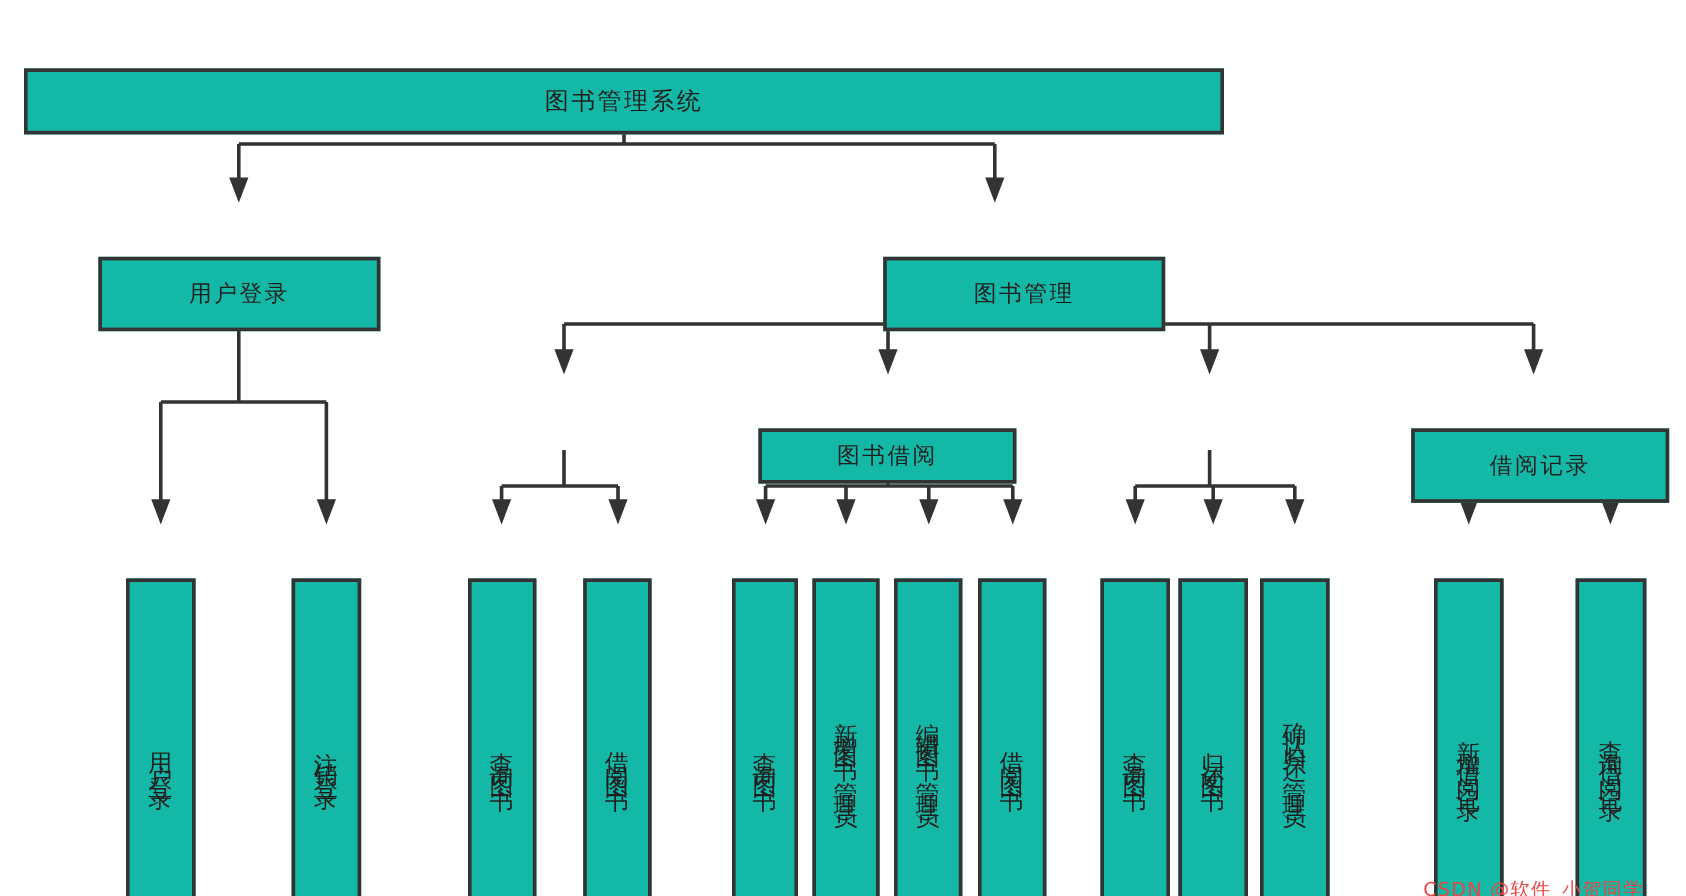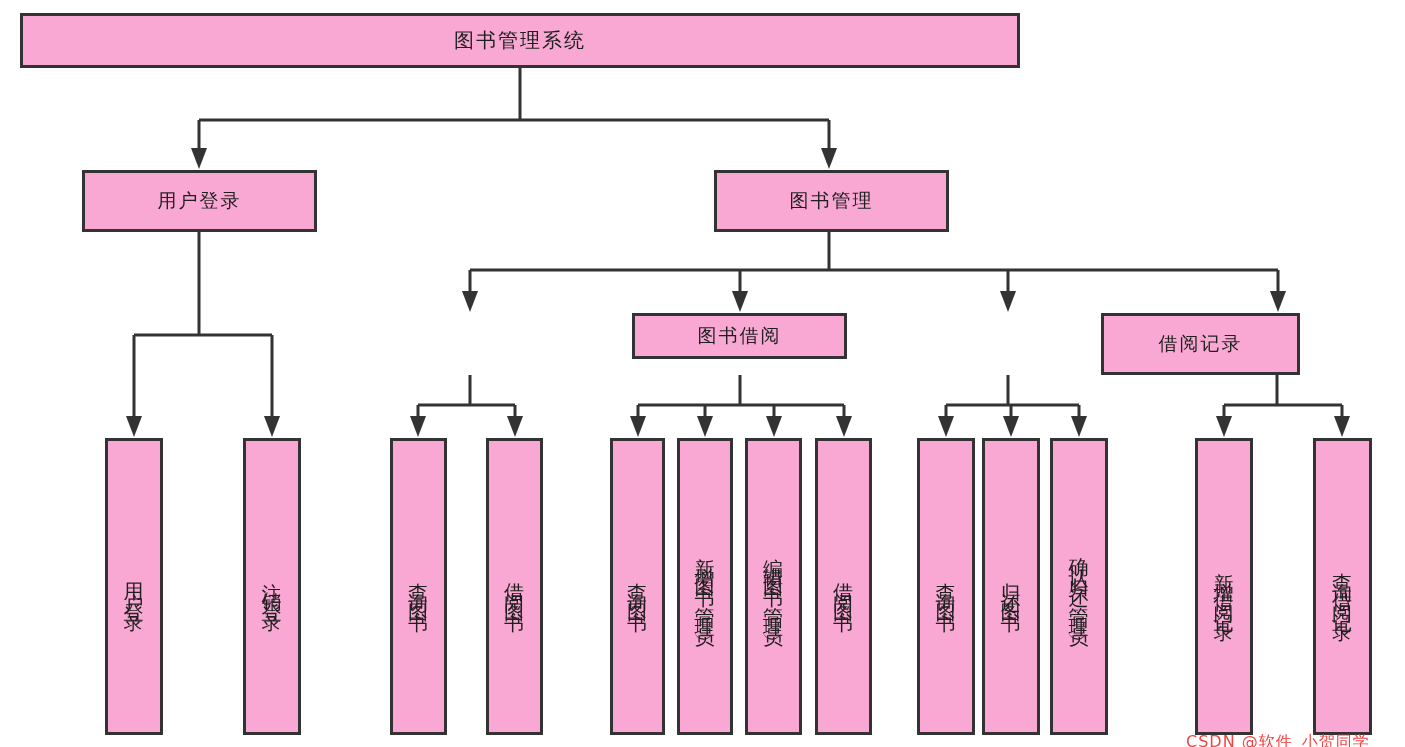--- a/index.html
+++ b/index.html
@@ -29,25 +29,26 @@
     fill: none;
   }
   svg.connectors polygon {
     fill: #333333;
     stroke: none;
   }
   .node {
     position: absolute;
     box-sizing: border-box;
     border: 3px solid #333333;
-    background: #f9a8d4;
+    background: #14b8a6;
     display: flex;
     align-items: center;
     justify-content: center;
     z-index: 2;
+    margin-top: 44px;
   }
   .hlabel {
     font-size: 19px;
     letter-spacing: 2px;
     white-space: nowrap;
   }
   .root-box .hlabel {
     font-size: 20px;
   }
   .leaf {
@@ -128,28 +129,28 @@
     </g>
   </svg>
 
   <div class="node root-box" style="left:20px; top:13px; width:1000px; height:55px;">
     <span class="hlabel">图书管理系统</span>
   </div>
 
   <div class="node" style="left:82px; top:170px; width:235px; height:62px;">
     <span class="hlabel">用户登录</span>
   </div>
-  <div class="node" style="left:714px; top:170px; width:235px; height:62px;">
+  <div class="node" style="left:736px; top:170px; width:235px; height:62px;">
     <span class="hlabel">图书管理</span>
   </div>
 
   <div class="node" style="left:632px; top:313px; width:215px; height:46px;">
     <span class="hlabel">图书借阅</span>
   </div>
-  <div class="node" style="left:1101px; top:313px; width:199px; height:62px;">
+  <div class="node" style="left:1176px; top:313px; width:215px; height:62px;">
     <span class="hlabel">借阅记录</span>
   </div>
 
   <div class="node leaf" style="left:105px; width:58px;">
     <span class="vlabel">用户登录</span>
   </div>
   <div class="node leaf" style="left:243px; width:58px;">
     <span class="vlabel">注销登录</span>
   </div>
 

